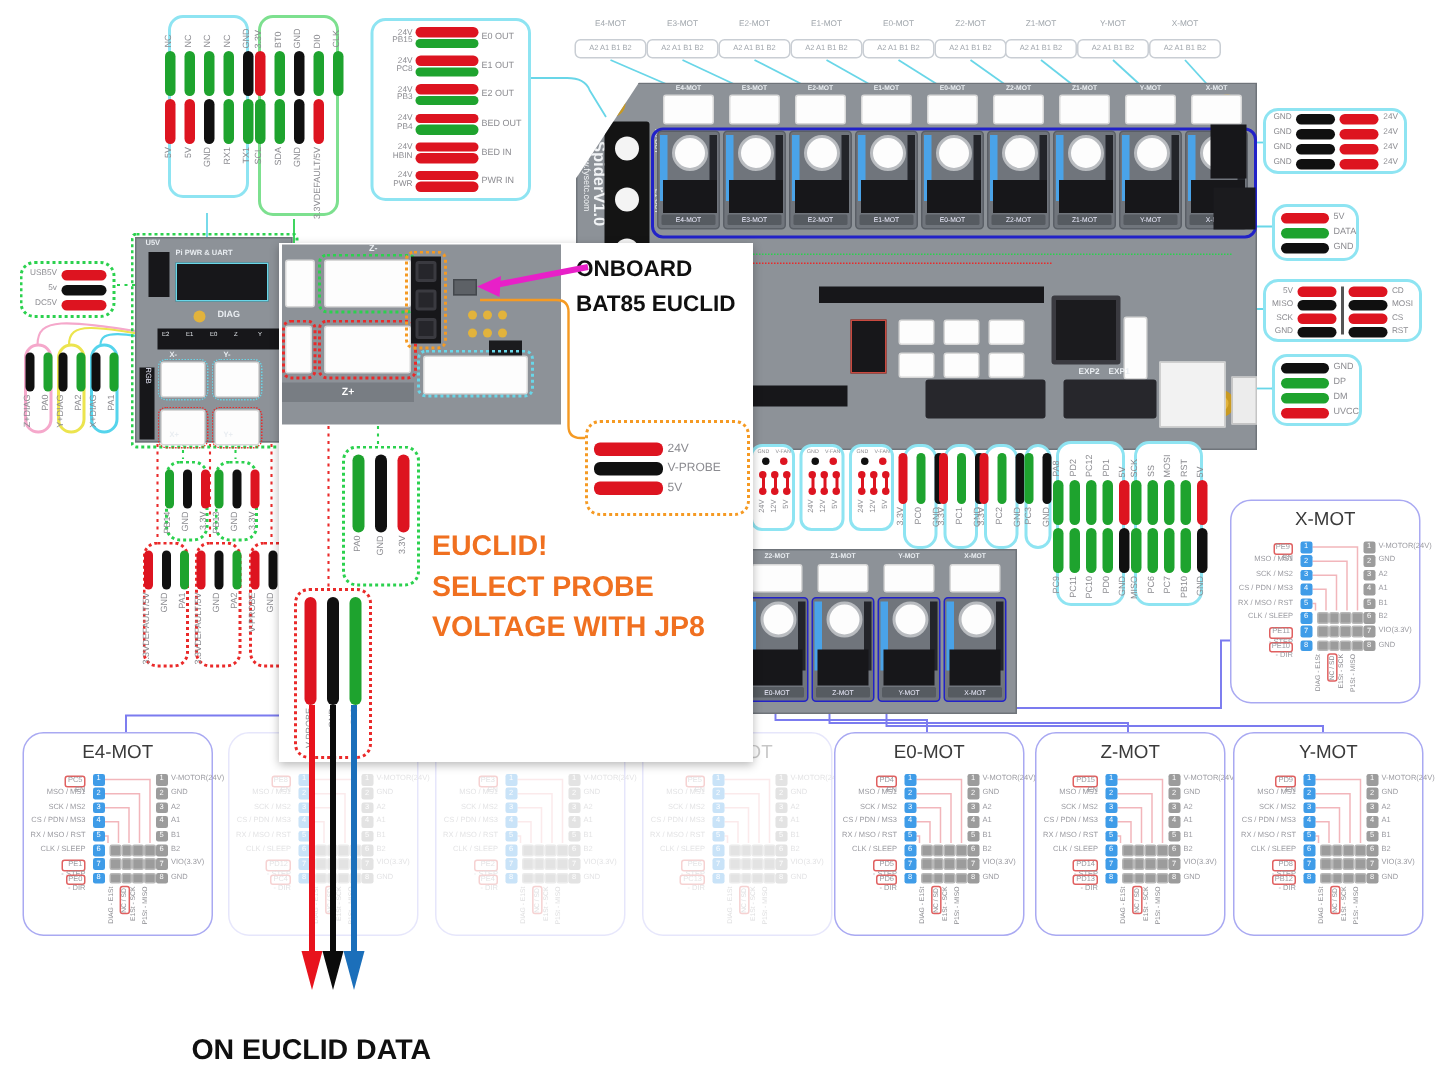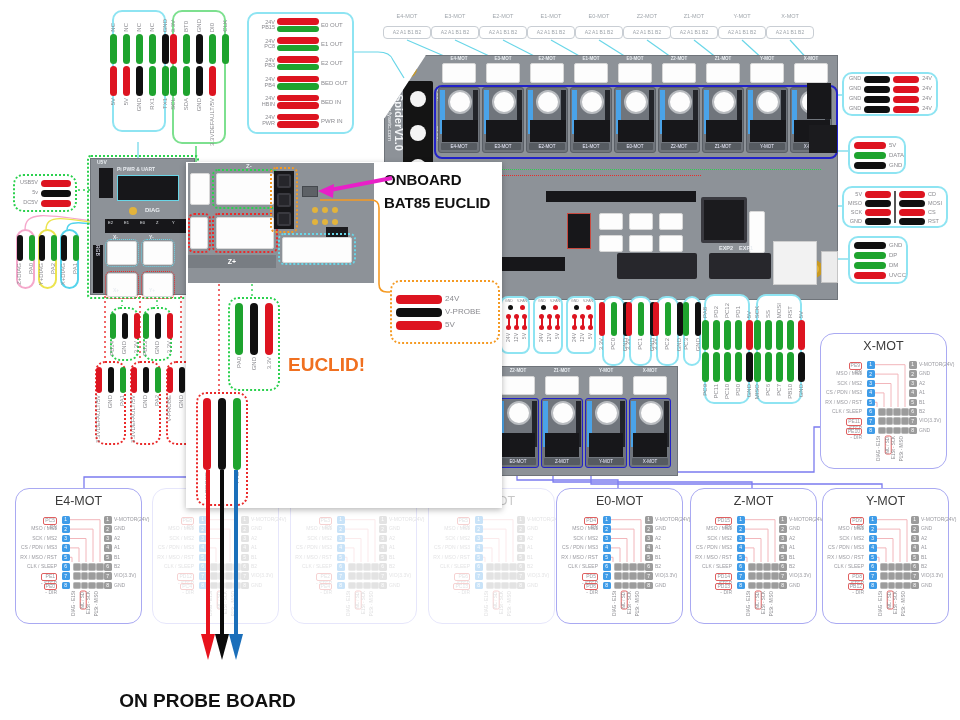--- a/index.html
+++ b/index.html
@@ -94,20 +94,22 @@
   </svg>
 
   <div class="abs" id="callout" style="left:186px;top:162px;width:316px;height:346px;background:#fff;z-index:10;
               box-shadow:0 2px 6px rgba(0,0,0,.28);">
     <div class="abs" style="left:198px;top:6px;width:116px;font-size:15px;font-weight:600;color:#101010;line-height:1.55;">
       <div>ONBOARD</div>
       <div>BAT85 EUCLID</div>
     </div>
     <div class="abs" style="left:102px;top:190px;">
       <div class="caution-line">EUCLID!</div>
+      <div class="caution-line">SELECT PROBE</div>
+      <div class="caution-line">VOLTAGE WITH JP8</div>
     </div>
   <div class="abs" style="left: 2px; top: 1px; width: 186px; height: 120px; background: rgb(141, 146, 152); overflow: hidden;">
         <div class="abs boardtxt" style="left: 58px; top: 0px; font-size: 6px; font-weight: bold;">Z-</div>
         <div class="dotbox" style="left: 24px; top: 6px; width: 66px; height: 40px; border: 2px dotted rgb(43, 209, 78);"></div>
         <div class="conn gold" style="left: 28px; top: 10px; width: 58px; height: 32px;"></div>
         <div class="conn" style="left: 2px; top: 10px; width: 20px; height: 32px;"></div>
         <div class="dotbox" style="left: 24px; top: 50px; width: 66px; height: 40px; border: 2px dotted rgb(234, 42, 42);"></div>
         <div class="conn gold" style="left: 28px; top: 54px; width: 58px; height: 32px;"></div>
         <div class="dotbox" style="left: 0px; top: 50px; width: 23px; height: 40px; border: 2px dotted rgb(234, 42, 42);"></div>
         <div class="conn" style="left: 2px; top: 54px; width: 18px; height: 32px;"></div>
@@ -197,21 +199,21 @@
 
   <svg class="layer" style="z-index:12">
     <path d="M208,470 V634" stroke="#e8131d" stroke-width="4"></path>
     <path d="M222,470 V634" stroke="#0b0b0b" stroke-width="4"></path>
     <path d="M236,470 V634" stroke="#1b6fba" stroke-width="4"></path>
     <polygon points="201,634 215,634 208,660" fill="#e8131d"></polygon>
     <polygon points="215,634 229,634 222,660" fill="#0b0b0b"></polygon>
     <polygon points="229,634 243,634 236,660" fill="#1b6fba"></polygon>
   </svg>
 
-  <div class="abs" style="left:100px;top:690px;width:215px;text-align:center;font-size:19px;font-weight:bold;color:#101010;z-index:12;">ON PROBE BOARD</div>
+  <div class="abs" style="left:100px;top:690px;width:215px;text-align:center;font-size:19px;font-weight:bold;color:#101010;z-index:12;">ON EUCLID DATA</div>
 <div class="cbox" style="left: 112px; top: 10px; width: 54px; height: 122px; border-color: rgb(142, 228, 242); border-style: solid; gap: 4px; padding-top: 4px; z-index: 4; border-width: 2px;">
       <div class="col">
         <div class="lwrap end" style="height: 16px;">
           <div class="vtx">NC</div>
         </div>
         <div class="bar" style="height: 30px; background: rgb(30, 163, 46); width: 7px;"></div>
         <div class="bar" style="height: 30px; width: 7px; background: rgb(221, 20, 32); visibility: visible;"></div>
         <div class="lwrap start" style="height: 26px;">
           <div class="vtx">5V</div>
         </div>

